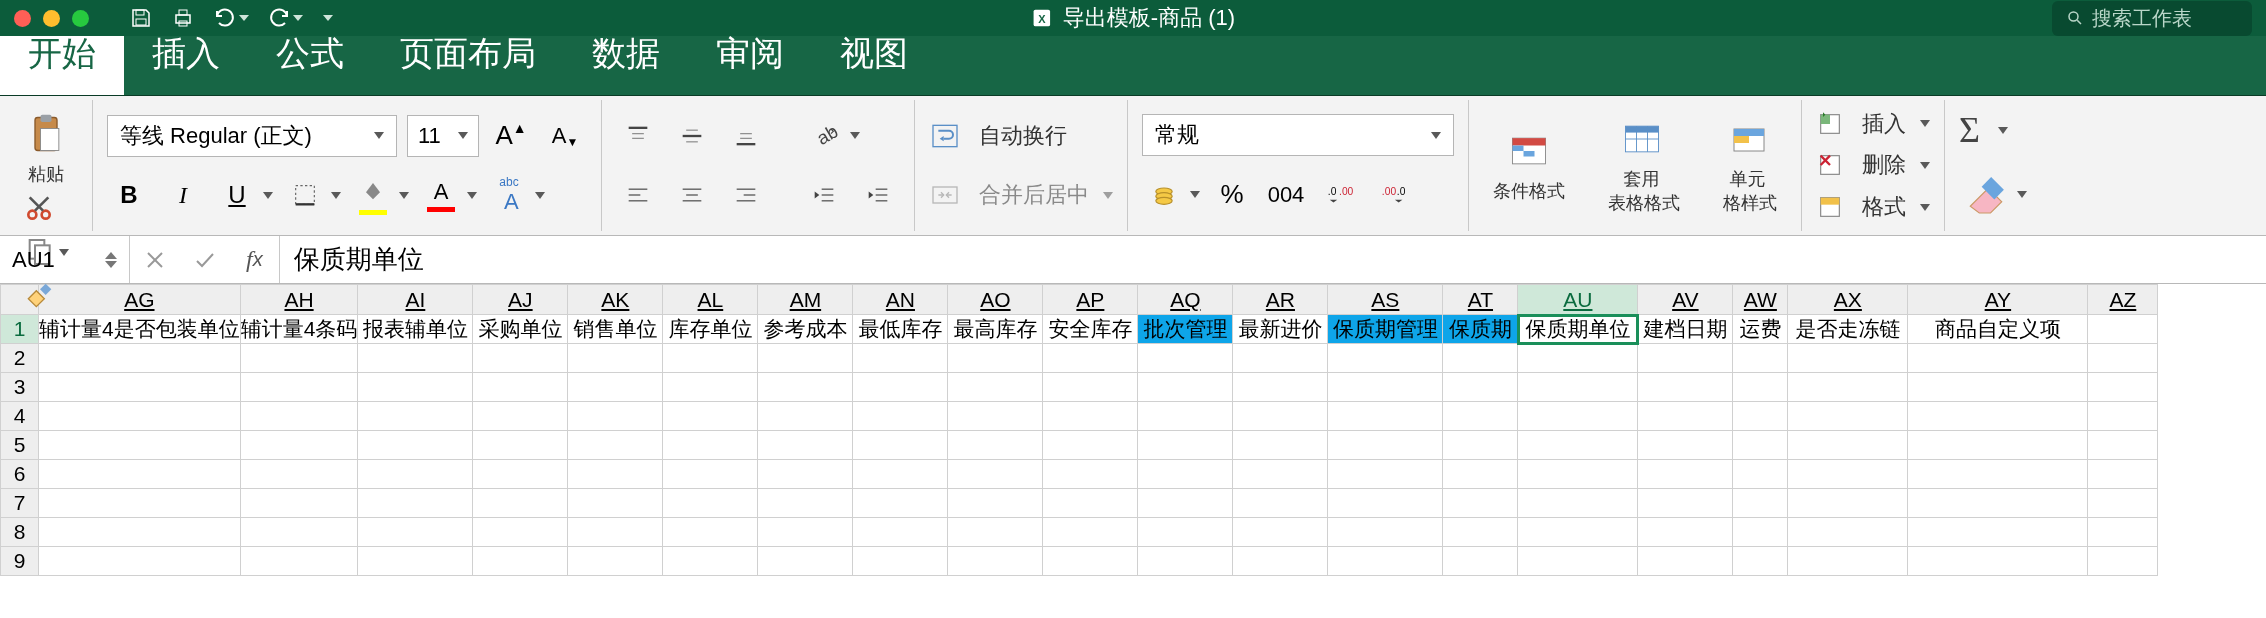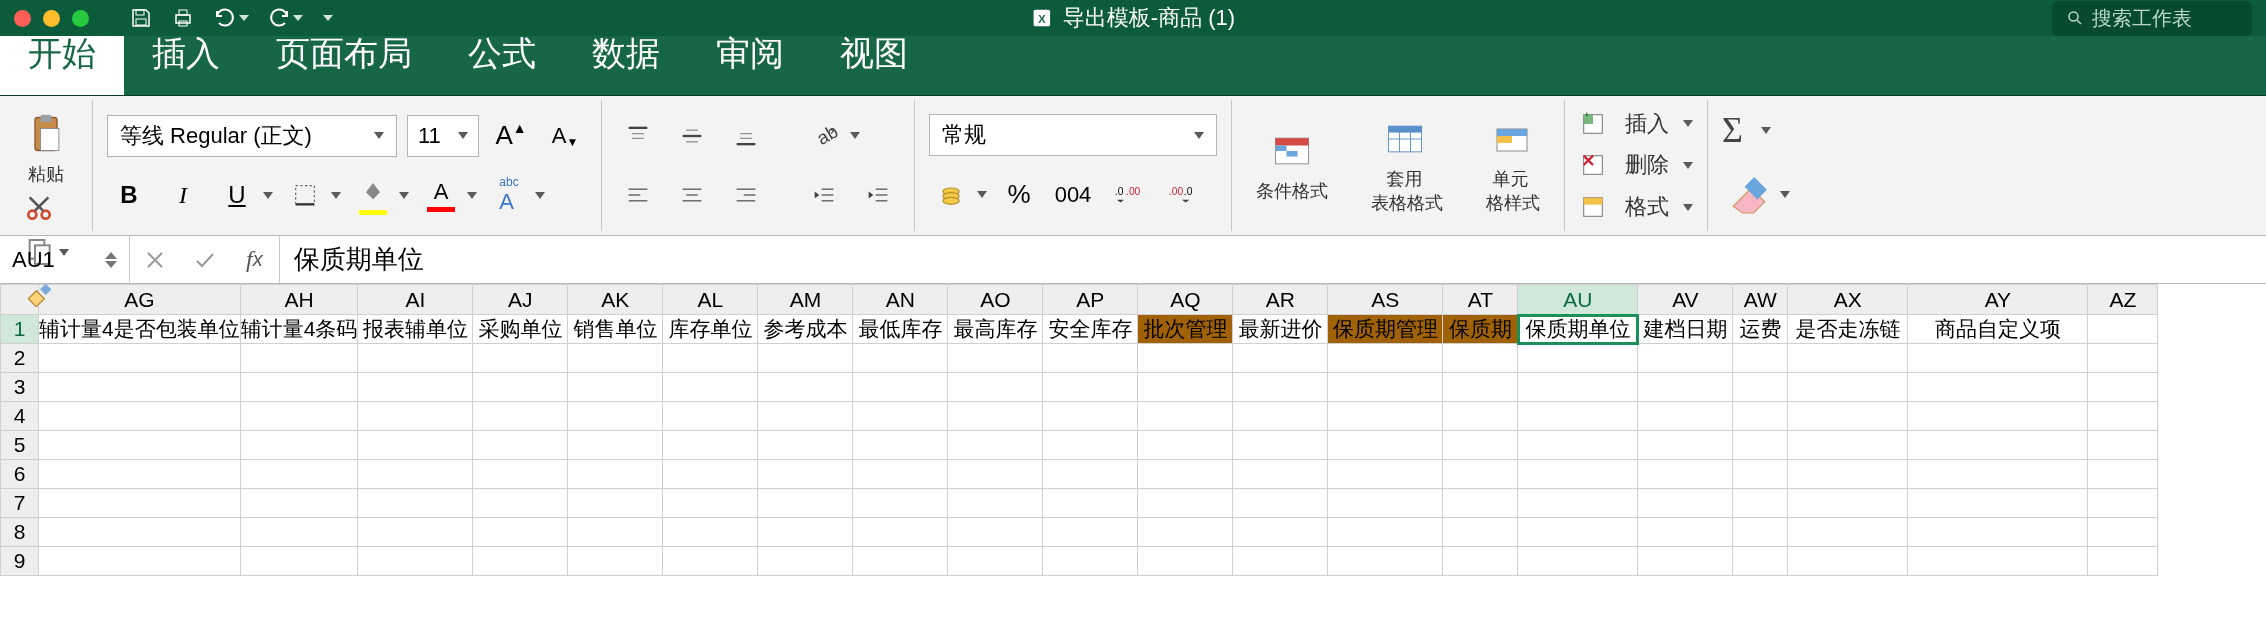--- a/index.html
+++ b/index.html
@@ -54,26 +54,26 @@
   .fbar .fbtn{width:50px;display:flex;align-items:center;justify-content:center;color:#888;}
   .fbar .fbtn svg{width:24px;height:24px;stroke:#999;}
   .fbar .fx{font-style:italic;font-family:Georgia,serif;font-size:24px;color:#555;border-right:1.5px solid #c8c8c8;padding:0 16px;height:100%;display:flex;align-items:center;}
   .fbar input.formula{flex:1;border:none;outline:none;font-size:26px;padding:0 14px;}
 
   
   .gridwrap{overflow:hidden;}
   table.grid{border-collapse:collapse;table-layout:fixed;}
   .grid th,.grid td{border:1px solid #d0d0d0;font-size:21px;color:#000;text-align:center;background:#fff;font-weight:400;}
   .grid .corner{width:38px;height:30px;background:#eee;}
-  .grid th.colh{height:20px;background:#eee;}
+  .grid th.colh{height:20px;background:#eee;text-decoration:underline;}
   .grid th.colh.active{background:#cfe8d9;color:#0a6b3f;}
   .grid th.rowh{width:38px;background:#eee;font-weight:400;}
   .grid th.rowh.active{background:#cfe8d9;color:#0a6b3f;}
   .grid td{height:29px;white-space:nowrap;overflow:hidden;}
-  .grid td.hl{background:#a16207;margin-left:32px;}
+  .grid td.hl{background:#0ea5e9;margin-left:32px;}
   .grid td.sel{outline:3px solid #1a8f5a;outline-offset:-2px;}
 </style>
 </head>
 <body>
 
 <div class="titlebar">
   <div class="traffic">
     <div class="dot red"></div>
     <div class="dot yellow"></div>
     <div class="dot green"></div>
@@ -123,22 +123,22 @@
         <circle cx="10" cy="10" r="6"></circle>
         <line x1="15" y1="15" x2="20" y2="20"></line>
       </svg>
     <span>搜索工作表</span>
   </div>
 </div>
 
 <div class="tabbar" id="tabbar">
     <div class="tab active">开始</div>
     <div class="tab">插入</div>
+    <div class="tab">公式</div>
     <div class="tab">页面布局</div>
-    <div class="tab">公式</div>
     <div class="tab">数据</div>
     <div class="tab">审阅</div>
     <div class="tab">视图</div>
   </div>
 
 <div class="ribbon">
 
   <div class="group" style="flex-direction:column;align-items:center;">
     <div class="bigbtn">
       <svg viewBox="0 0 48 48">
@@ -226,21 +226,21 @@
           <div class="iconbtn">
             <div>
               <div style="font-size:22px;text-align:center;">A</div>
               <div class="underline-bar" style="background:#ff0000;"></div>
             </div>
           </div>
           <span class="smalldrop"></span>
         </div>
       <div class="pair">
           <div class="iconbtn">
-            <div style="text-align:left;">
+            <div style="text-align:right;">
               <div style="font-size:12px;color:#3b78c4;">abc</div>
               <div style="font-size:22px;color:#3b78c4;">A</div>
             </div>
           </div>
           <span class="smalldrop"></span>
         </div>
     </div>
   </div>
 
   <div class="group">
@@ -312,24 +312,43 @@
           <svg viewBox="0 0 24 24">
             <path d="M4 9l4 3-4 3z" fill="#444"></path>
             <line x1="10" y1="7" x2="20" y2="7" stroke="#444"></line>
             <line x1="10" y1="12" x2="20" y2="12" stroke="#444"></line>
             <line x1="10" y1="17" x2="20" y2="17" stroke="#444"></line>
           </svg>
         </div>
     </div>
   </div>
 
-
   <div class="group">
     <div class="btnrow">
-      <div class="combo" style="width:288px;padding:0 12px;font-size:22px;">
+      <svg width="32" height="32" viewBox="0 0 24 24">
+          <rect x="3" y="4" width="18" height="16" fill="none" stroke="#5a8fc7"></rect>
+          <path d="M7 8h8a3 3 0 0 1 0 6h-4" fill="none" stroke="#5a8fc7" stroke-width="1.5"></path>
+          <path d="M11 12l-3 2 3 2" fill="#5a8fc7"></path>
+        </svg>
+      <span class="txtbtn">自动换行</span>
+    </div>
+    <div class="btnrow" style="opacity:0.55;">
+      <svg width="32" height="32" viewBox="0 0 24 24">
+          <rect x="3" y="6" width="18" height="12" fill="none" stroke="#888"></rect>
+          <path d="M7 12h4M17 12h-4" stroke="#888"></path>
+          <path d="M9 10l2 2-2 2M15 10l-2 2 2 2" fill="none" stroke="#888"></path>
+        </svg>
+      <span class="txtbtn">合并后居中</span>
+        <span class="smalldrop"></span>
+    </div>
+  </div>
+
+  <div class="group">
+    <div class="btnrow">
+      <div class="combo" style="width:312px;padding:0 12px;font-size:22px;">
           <span>常规</span>
           <span class="smalldrop arrow"></span>
         </div>
     </div>
     <div class="btnrow">
       <div class="pair">
           <div class="iconbtn">
             <svg viewBox="0 0 24 24">
               <ellipse cx="12" cy="9" rx="7" ry="3" fill="#f5c945" stroke="#b8902a"></ellipse>
               <ellipse cx="12" cy="13" rx="7" ry="3" fill="#f5c945" stroke="#b8902a"></ellipse>

